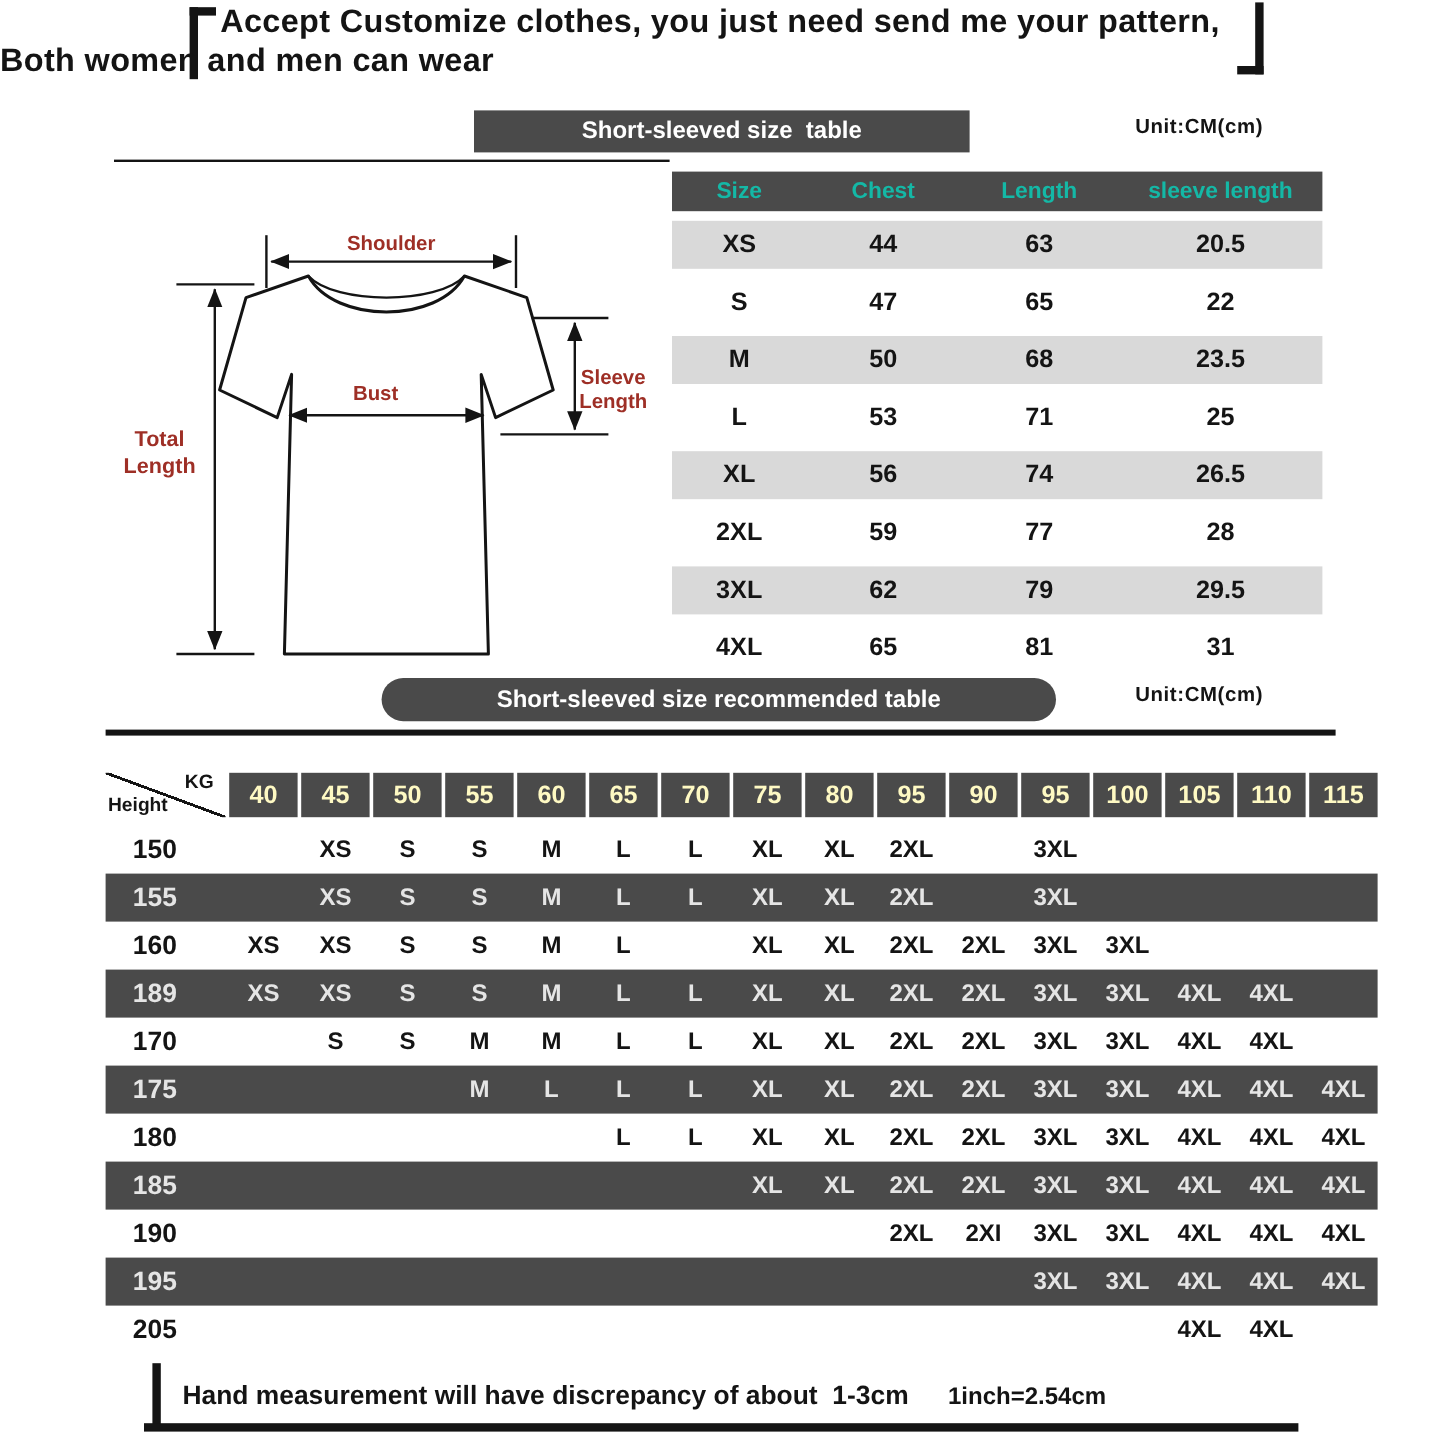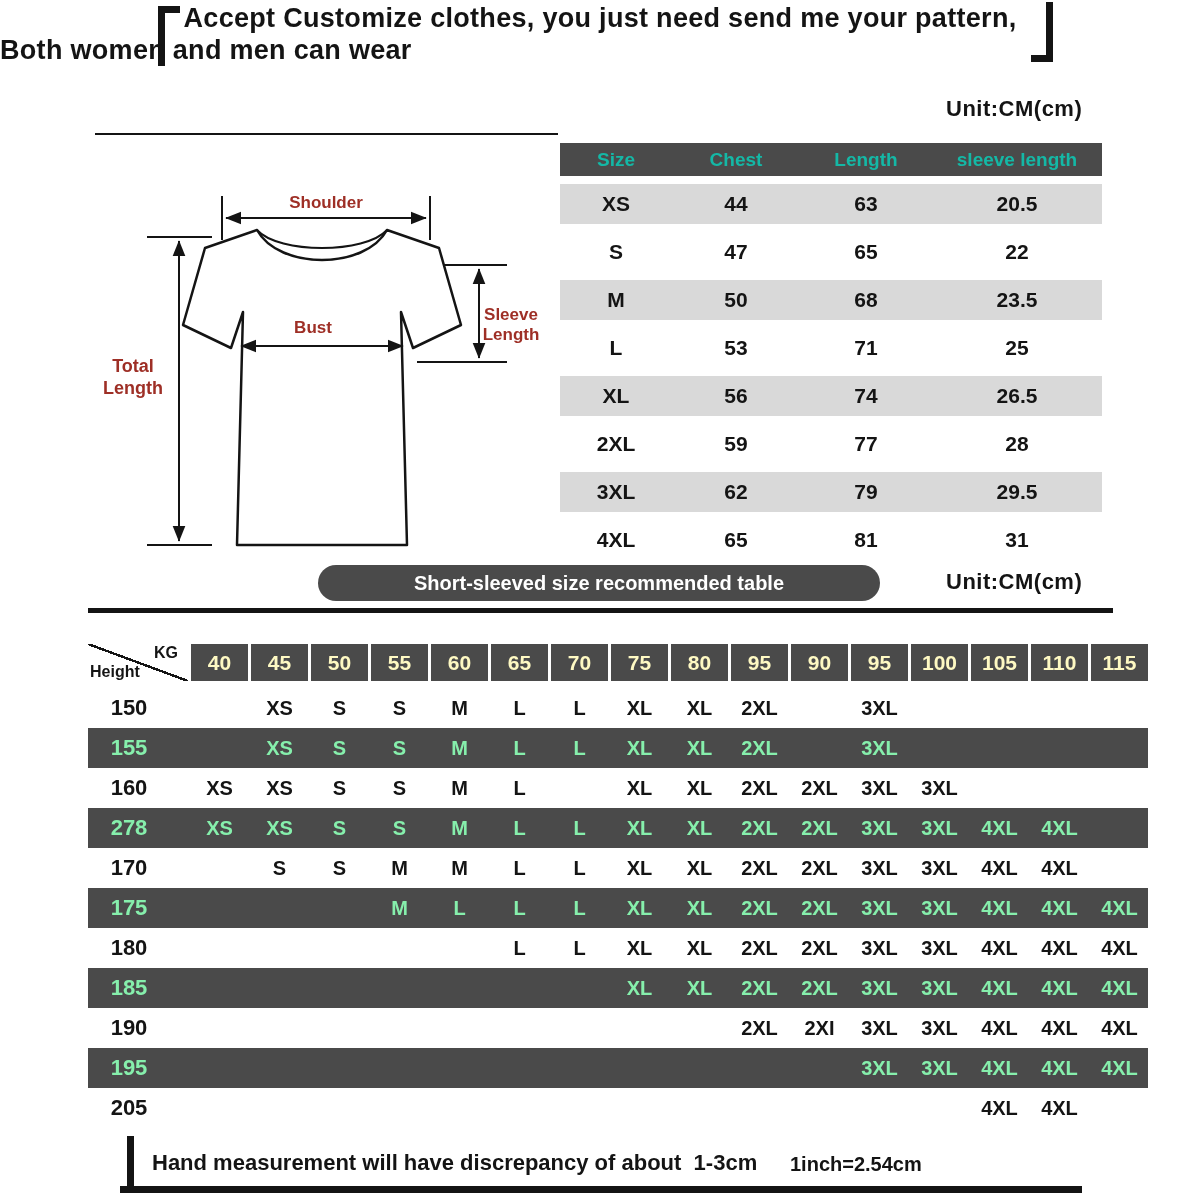--- a/index.html
+++ b/index.html
@@ -14,21 +14,21 @@
   
   .title-line1 { position:absolute; top:3px; left:0; width:1200px; text-align:center; font-size:27px; letter-spacing:.3px; }
   .title-line2 { position:absolute; top:35px; left:0; width:1200px; text-align:left; font-size:27px; letter-spacing:.3px; }
   .mark { position:absolute; background:#141414; }
 
   
   .banner { position:absolute; background:#4a4a4a; color:#fff; font-size:20px;
             display:flex; align-items:center; justify-content:center; white-space:pre; }
   .banner1 { left:395px; top:92px; width:413px; height:35px; }
   .banner2 { left:318px; top:565px; width:562px; height:36px;border-radius:18px; }
-  .unit { position:absolute; font-size:22px; letter-spacing:.5px; }
+  .unit { position:absolute; font-size:17px; letter-spacing:.5px; }
   .unit1 { left:946px; top:96px; }
   .unit2 { left:946px; top:569px; }
   .rule1 { position:absolute; left:95px; top:133px; width:463px; height:2px; background:#141414; }
   .rule2 { position:absolute; left:88px; top:608px; width:1025px; height:5px; background:#141414; }
 
   
   .diagram { position:absolute; left:85px; top:140px; width:475px; height:430px; }
   .dlabel { font-family:"Liberation Sans","DejaVu Sans",sans-serif; font-weight:bold; font-size:17px; fill:#9e2f26; }
   .dlabel-lg { font-size:18px; }
 
@@ -44,40 +44,41 @@
   .rec-table { position:absolute; left:88px; top:644px; width:1060px; }
   .rec-head { display:grid; grid-template-columns:100px repeat(16,57px); column-gap:3px; height:37px; }
   .rec-head .wbox { background:#4a4a4a; color:#fef9c3; display:flex; align-items:center; justify-content:center; font-size:21px; }
   .corner { position:relative;
             background:linear-gradient(to bottom left,#fff calc(50% - 1.2px),#141414 calc(50% - 1.2px),#141414 calc(50% + 1.2px),#fff calc(50% + 1.2px)); }
   .corner .kg  { position:absolute; top:0;  right:10px; font-size:16px; }
   .corner .hgt { position:absolute; bottom:0; left:2px;  font-size:16px; }
   .rec-body { margin-top:7px; }
   .rec-row { display:grid; grid-template-columns:100px repeat(16,57px); column-gap:3px; height:40px;
              align-items:center; text-align:center; font-size:20px; }
-  .rec-row.dark { background:#4a4a4a; color:#86efac; }
+  .rec-row.dark { background:#4a4a4a; color:#e5e5e5; }
   .rec-row .hcell { font-size:22px; padding-right:18px; }
 
   
   .foot-note { position:absolute; left:152px; top:1150px; font-size:22px; white-space:pre; }
   .foot-conv { position:absolute; left:790px; top:1153px; font-size:20px; }
 </style>
 </head>
 <body>
 
 <div class="page">
 
   <div class="mark" style="left:158px; top:6px;  width:22px; height:7px;"></div>
   <div class="mark" style="left:158px; top:6px;  width:7px;  height:60px;"></div>
   <div class="mark" style="left:1046px; top:2px; width:7px;  height:60px;"></div>
   <div class="mark" style="left:1031px; top:55px; width:22px; height:7px;"></div>
 
   <div class="title-line1">Accept Customize clothes, you just need send me your pattern,</div>
   <div class="title-line2">Both women and men can wear</div>
 
+  <div class="banner banner1">Short-sleeved size  table</div>
   <div class="unit unit1">Unit:CM(cm)</div>
   <div class="rule1"></div>
 
   <svg class="diagram" viewBox="0 0 475 430">
     <defs>
       <marker id="ah" viewBox="0 0 10 8" markerWidth="8" markerHeight="7" refX="9.5" refY="4" orient="auto-start-reverse">
         <path d="M0,0 L10,4 L0,8 Z" fill="#141414"></path>
       </marker>
     </defs>
 
@@ -243,21 +244,21 @@
           <div class="rcell">XL</div>
           <div class="rcell">2XL</div>
           <div class="rcell">2XL</div>
           <div class="rcell">3XL</div>
           <div class="rcell">3XL</div>
           <div class="rcell"></div>
           <div class="rcell"></div>
           <div class="rcell"></div>
         </div>
         <div class="rec-row dark">
-          <div class="hcell">278</div>
+          <div class="hcell">189</div>
           <div class="rcell">XS</div>
           <div class="rcell">XS</div>
           <div class="rcell">S</div>
           <div class="rcell">S</div>
           <div class="rcell">M</div>
           <div class="rcell">L</div>
           <div class="rcell">L</div>
           <div class="rcell">XL</div>
           <div class="rcell">XL</div>
           <div class="rcell">2XL</div>

